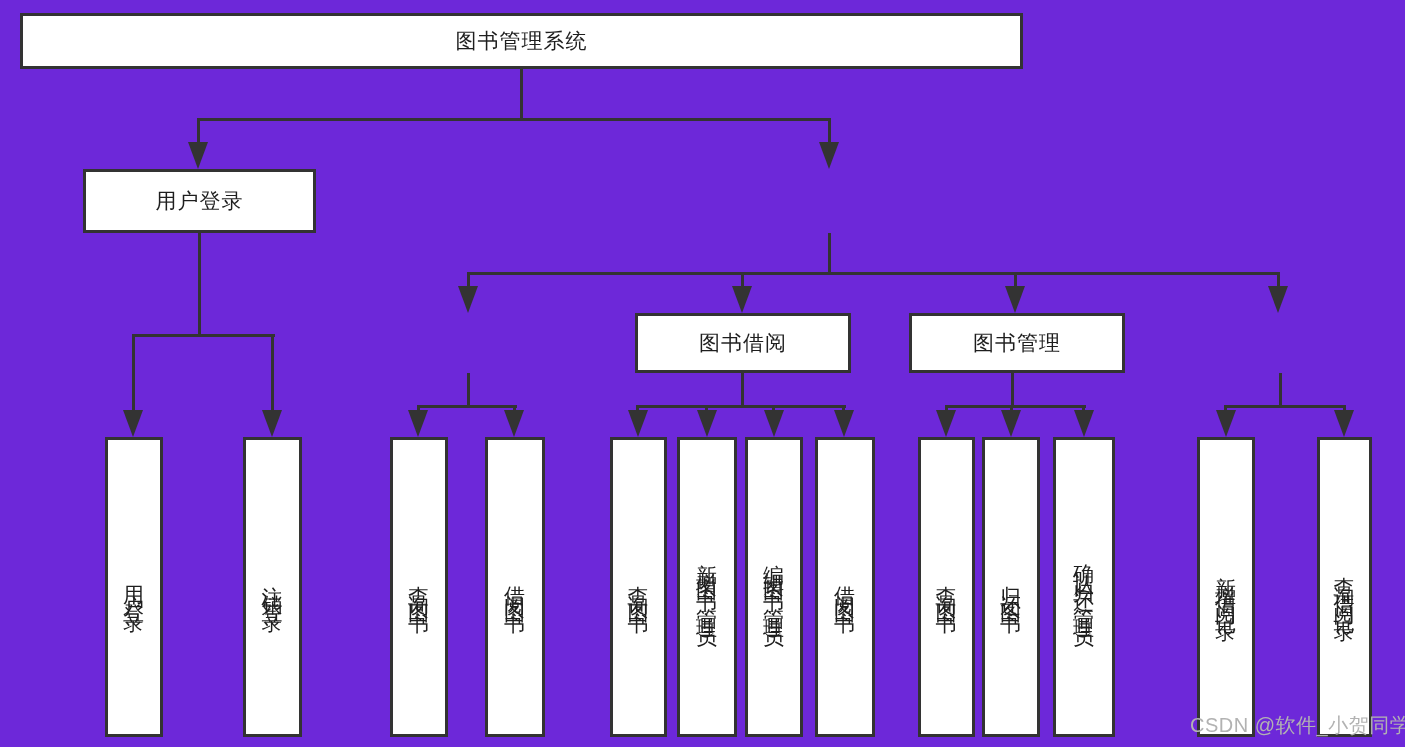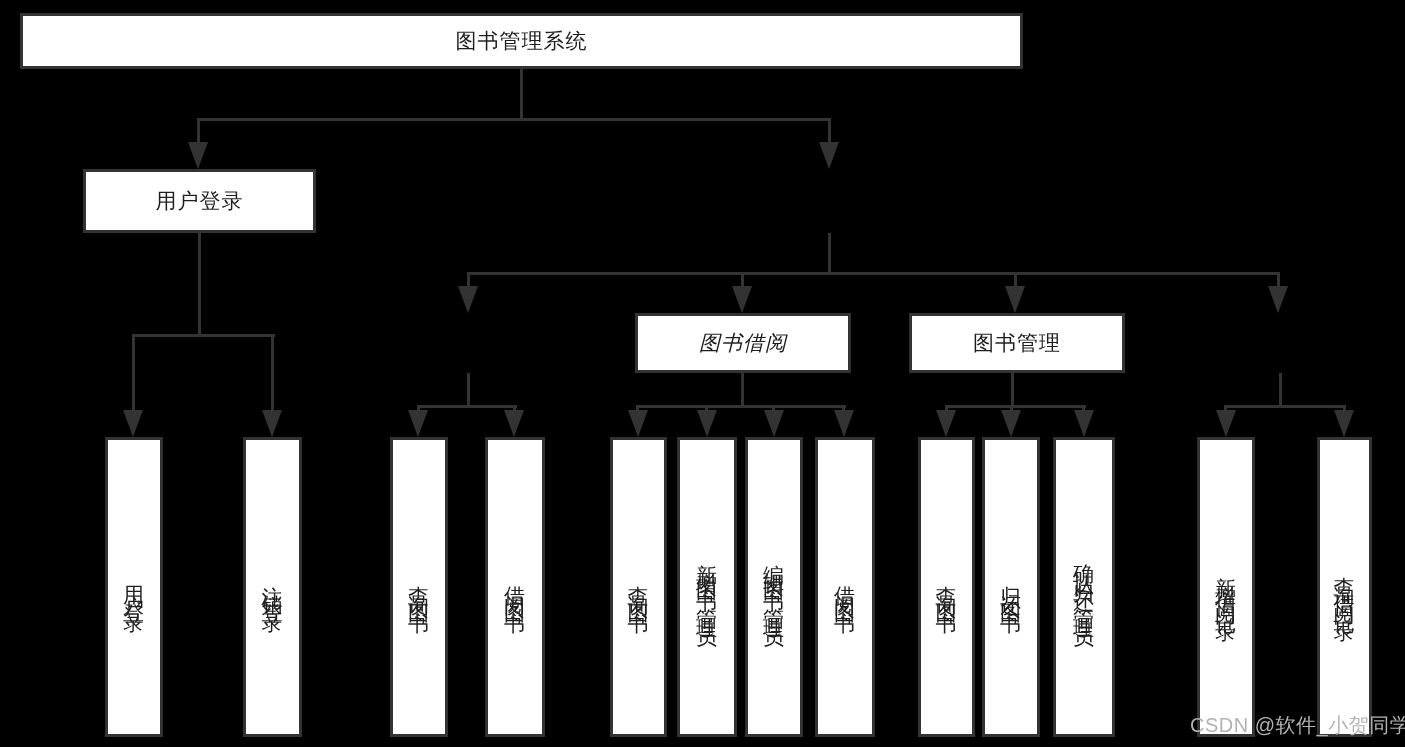--- a/index.html
+++ b/index.html
@@ -1,20 +1,20 @@
 <!DOCTYPE html>
 <html><head>
 <meta charset="utf-8">
 <style>
   html, body { margin: 0; padding: 0; background: #ffffff; }
   .canvas {
     position: relative;
     width: 1405px;
     height: 747px;
-    background: #000000;
+    background: #6d28d9;
     font-family: "Liberation Sans", sans-serif;
     color: #1e1e1e;
     overflow: hidden;
   }
   .box {
     position: absolute;
     box-sizing: border-box;
     border: 3px solid #333333;
     background: #ffffff;
     display: flex;
@@ -83,21 +83,21 @@
   <div class="hline" style="left:467px; top:272px; width:812px;"></div>
   <div class="vline" style="left:467px; top:272px; height:18px;"></div>
   <div class="vline" style="left:741px; top:272px; height:18px;"></div>
   <div class="vline" style="left:1014px; top:272px; height:18px;"></div>
   <div class="vline" style="left:1277px; top:272px; height:18px;"></div>
   <div class="arrow" style="left:458px; top:286px;"></div>
   <div class="arrow" style="left:732px; top:286px;"></div>
   <div class="arrow" style="left:1005px; top:286px;"></div>
   <div class="arrow" style="left:1268px; top:286px;"></div>
 
-  <div class="box" style="left:635px; top:313px; width:216px; height:60px;font-style:italic;">
+  <div class="box" style="left:635px; top:313px; width:216px; height:60px;">
     <span>图书借阅</span>
   </div>
   <div class="box" style="left:909px; top:313px; width:216px; height:60px;">
     <span>图书管理</span>
   </div>
 
   <div class="vline" style="left:467px; top:373px; height:34px;"></div>
   <div class="hline" style="left:417px; top:405px; width:100px;"></div>
   <div class="stub" style="left:417px; top:405px; height:8px;"></div>
   <div class="stub" style="left:513px; top:405px; height:8px;"></div>

